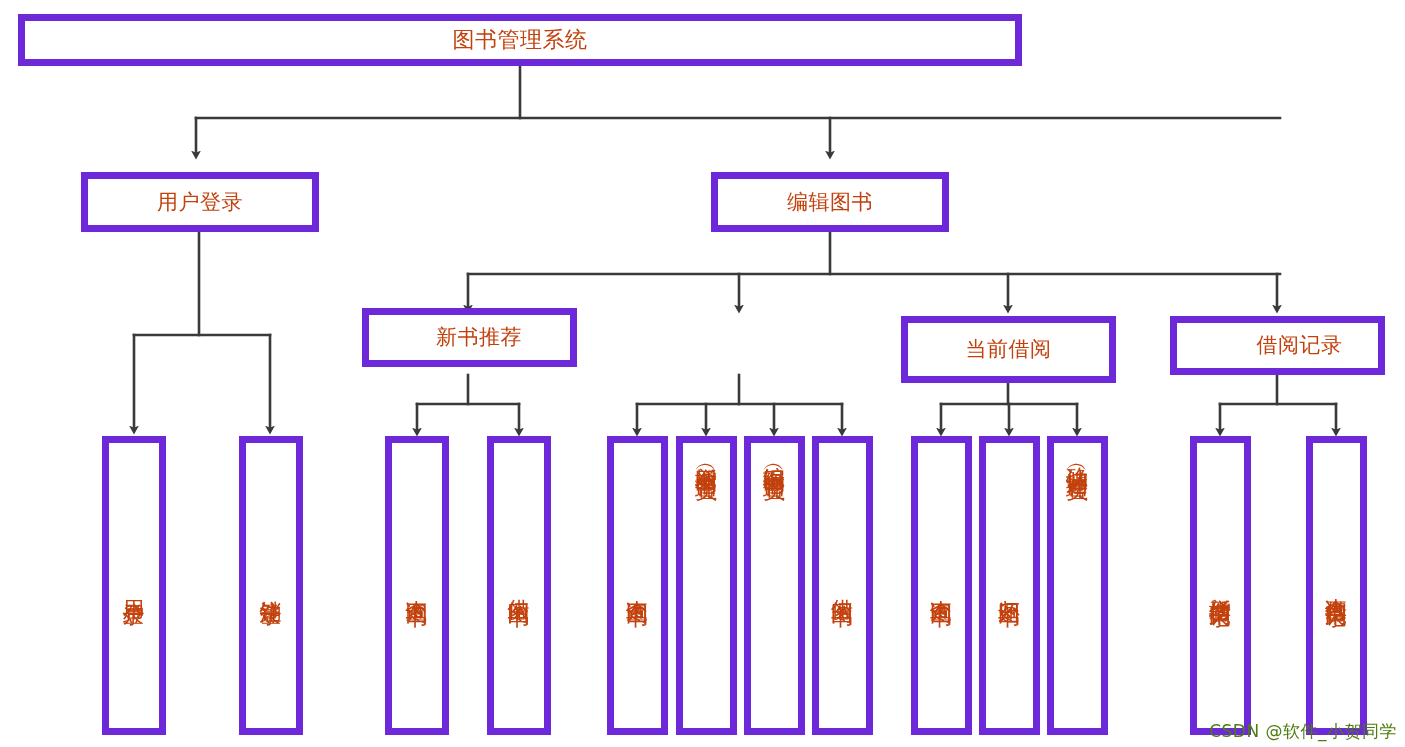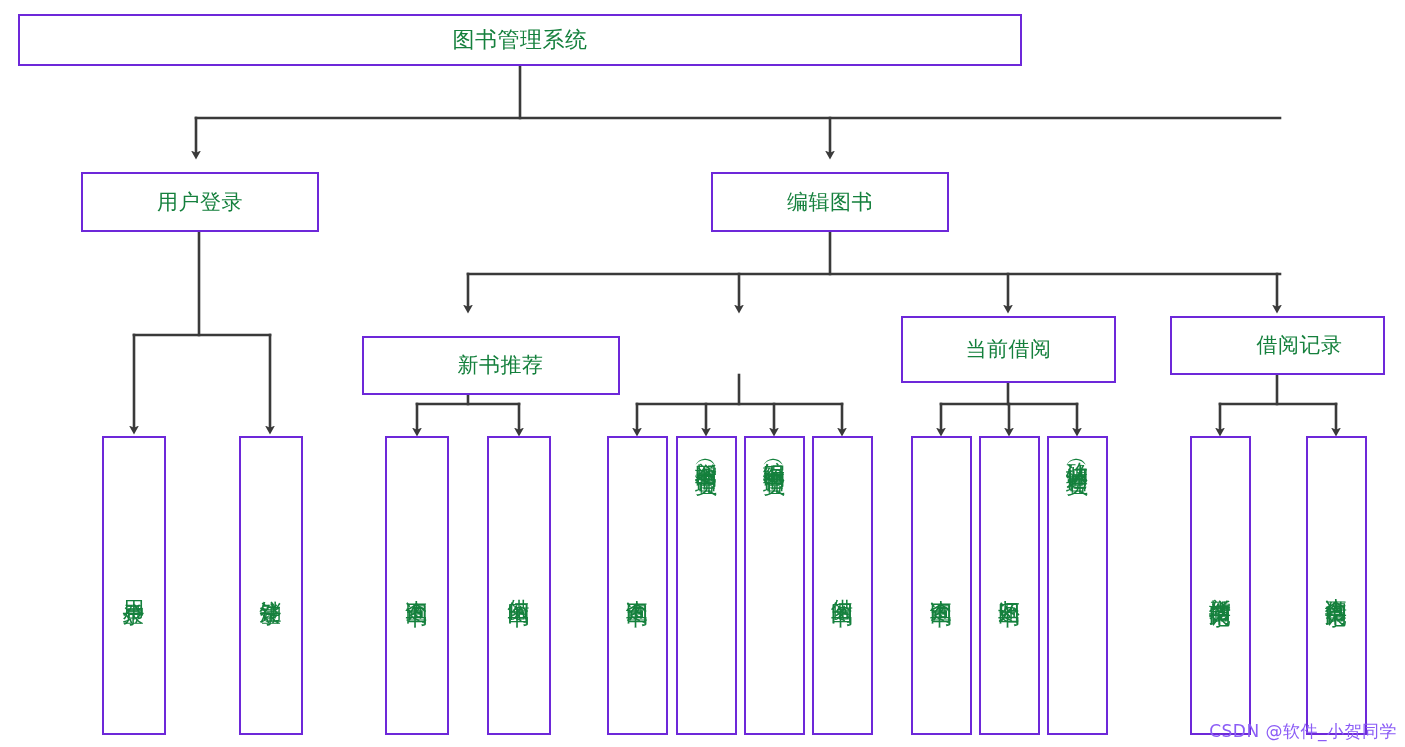--- a/index.html
+++ b/index.html
@@ -23,25 +23,25 @@
     left: 0;
     top: 0;
     width: 1405px;
     height: 747px;
     pointer-events: none;
   }
   .node {
     position: absolute;
     box-sizing: border-box;
     background: #ffffff;
-    border: 2px solid #6d28d9;
+    border: 7px solid #6d28d9;
     display: flex;
     align-items: center;
     justify-content: center;
-    color: #15803d;
+    color: #c2410c;
   }
   .node .label {
     display: block;
     text-align: center;
     line-height: 1.18;
     letter-spacing: 0.5px;
   }
   
   .node.horiz .label {
     font-size: 21px;
@@ -68,21 +68,21 @@
   }
   .node.vert.mid-text {
     align-items: center;
     padding-top: 0;
   }
   #watermark {
     position: absolute;
     right: 8px;
     bottom: 4px;
     font-size: 17px;
-    color: #8b5cf6;
+    color: #4d7c0f;
     white-space: nowrap;
     letter-spacing: 0.5px;
     user-select: none;
   }
 </style>
 </head>
 <body>
 
 <div id="diagram-root">
 
@@ -140,21 +140,21 @@
     <span class="label">图书管理系统</span>
   </div>
 
   <div class="node horiz" style="left:81px; top:172px; width:238px; height:60px;">
     <span class="label">用户登录</span>
   </div>
   <div class="node horiz" style="left:711px; top:172px; width:238px; height:60px;">
     <span class="label">编辑图书</span>
   </div>
 
-  <div class="node horiz" style="left:362px; top:336px; width:258px; height:59px;padding-left:19px;">
+  <div class="node horiz" style="left:362px; top:308px; width:215px; height:59px;padding-left:19px;">
     <span class="label">新书推荐</span>
   </div>
   <div class="node horiz" style="left:901px; top:316px; width:215px; height:67px;">
     <span class="label">当前借阅</span>
   </div>
   <div class="node horiz" style="left:1170px; top:316px; width:215px; height:59px;padding-left:44px;">
     <span class="label">借阅记录</span>
   </div>
 
   <div class="node vert mid-text" style="left:102px; top:436px; width:64px; height:299px;">

